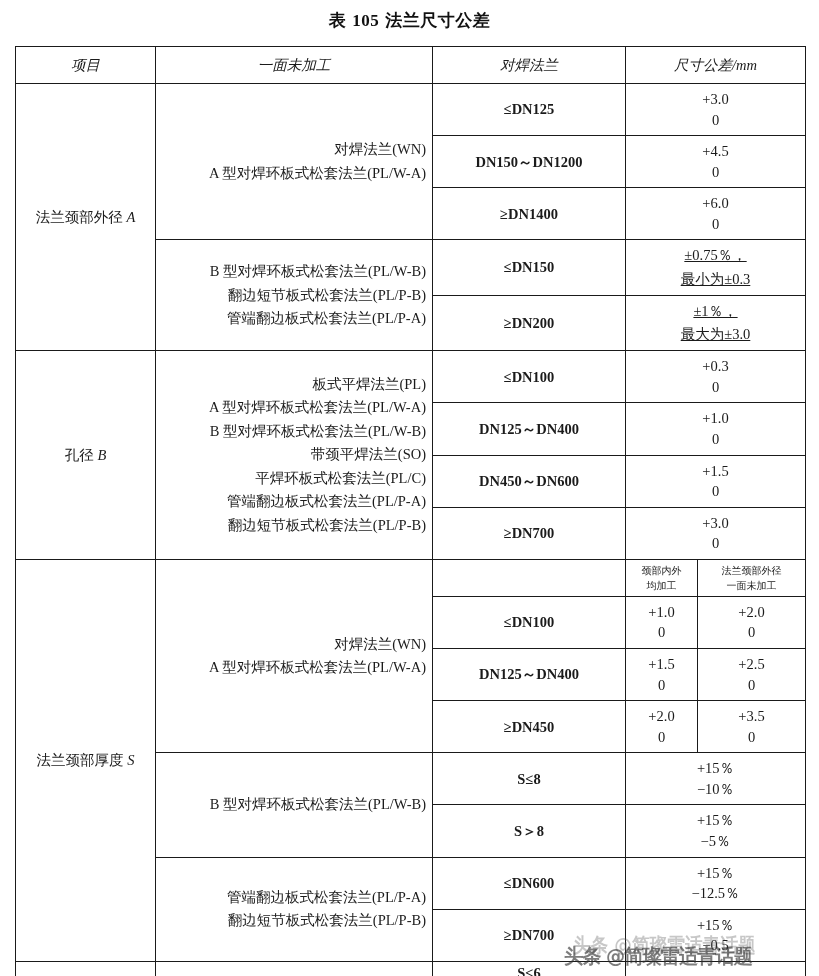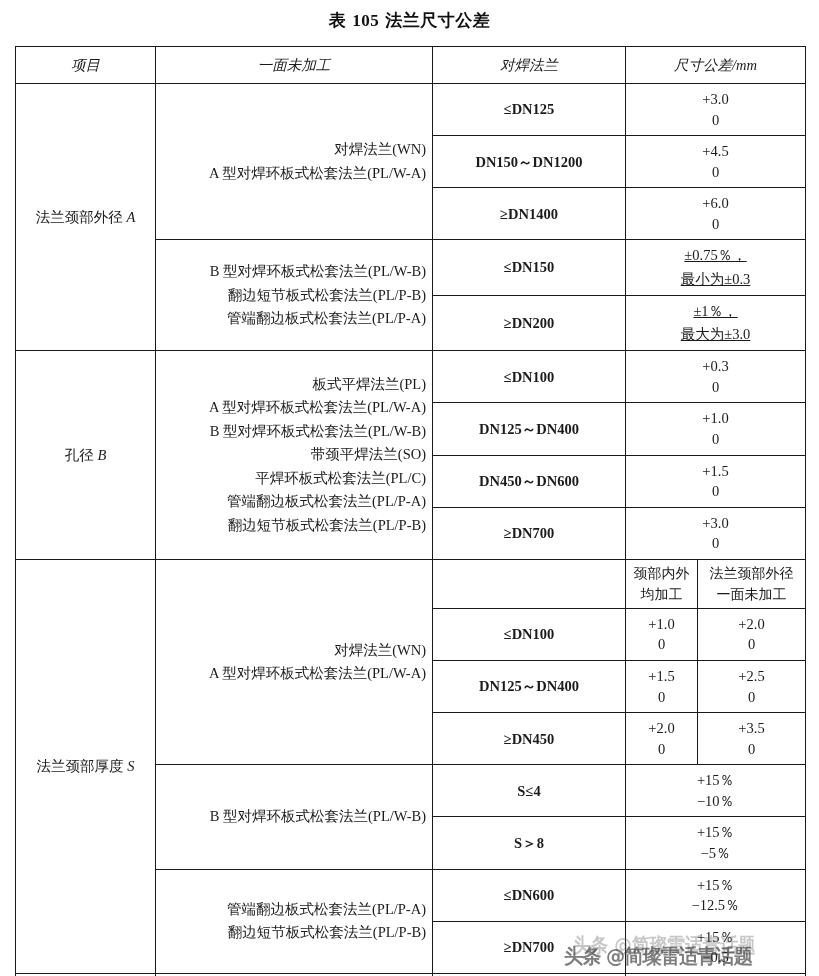--- a/index.html
+++ b/index.html
@@ -86,21 +86,21 @@
     display: block;
     line-height: 1.6;
     padding: 4px 2px;
     text-decoration: underline;
   }
   .twoline span { display: block; }
   .hdr2 {
     display: block;
     line-height: 1.5;
     padding: 3px 2px;
-    font-size: 14px;
+    font-size: 10px;
   }
   .hdr2 span { display: block; }
   .rng { white-space: nowrap; font-weight: bold; }
   .empty-cell { }
 
   .watermark {
     position: absolute;
     left: 560px;
     top: 930px;
     width: 232px;
@@ -343,21 +343,21 @@
           <span class="l">0</span>
         </span>
       </td>
     </tr>
     <tr>
       <td rowspan="2">
         <span class="typelist">
           <span class="ln">B 型对焊环板式松套法兰(PL/W-B)</span>
         </span>
       </td>
-      <td class="rng">S≤4</td>
+      <td class="rng">S≤8</td>
       <td colspan="2">
         <span class="tol2">
           <span class="u">+15％</span>
           <span class="l">−10％</span>
         </span>
       </td>
     </tr>
     <tr>
       <td class="rng">S＞8</td>
       <td colspan="2">

